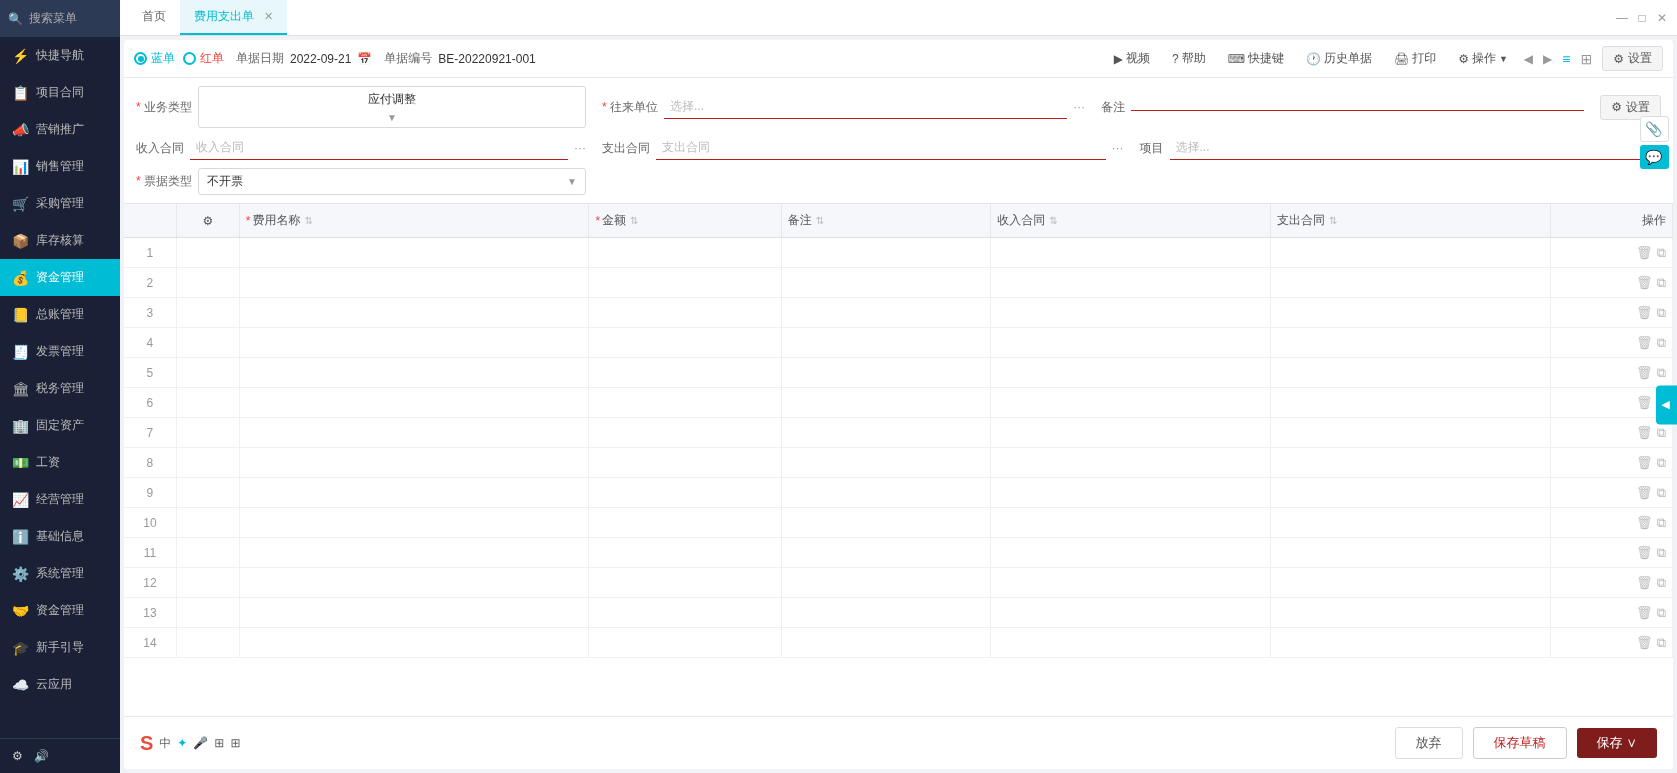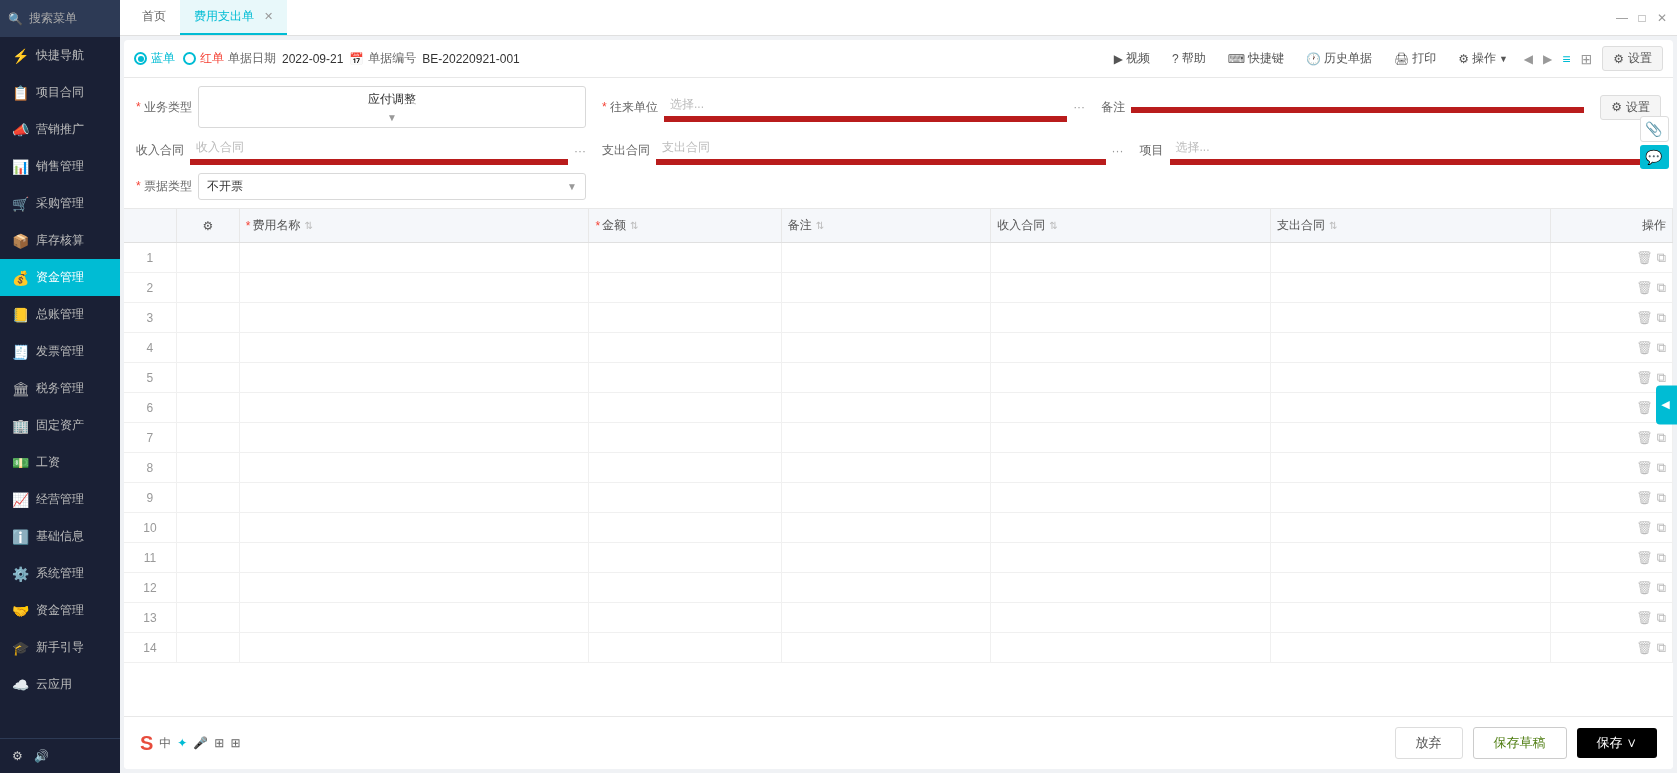--- a/index.html
+++ b/index.html
@@ -101,21 +101,21 @@
       flex-direction: column;
       overflow: hidden;
     }
 
     
     .toolbar {
       display: flex;
       align-items: center;
       padding: 6px 10px;
       border-bottom: 1px solid #e8e8e8;
-      gap: 4px;
+      gap: 12px;
       flex-shrink: 0;
       flex-wrap: wrap;
     }
     .radio-group { display: flex; align-items: center; gap: 8px; }
     .radio-option { display: flex; align-items: center; gap: 4px; cursor: pointer; }
     .radio-btn {
       width: 13px; height: 13px; border-radius: 50%;
       border: 2px solid #00bcd4;
       display: flex; align-items: center; justify-content: center;
     }
@@ -170,21 +170,21 @@
       display: flex;
       align-items: center;
       gap: 6px;
       flex: 1;
     }
     .form-field-label { color: #666; white-space: nowrap; }
     .form-field-label.required::before { content: '* '; color: #f44336; }
     .form-field-input {
       flex: 1;
       border: none;
-      border-bottom: 6px solid #b91c1c;
+      border-bottom: 1px solid #b91c1c;
       padding: 3px 6px;
       color: #333;
       background: transparent;
       outline: none;
       display: flex;
       align-items: flex-start;
       gap: 4px;
     }
     .form-field-input.with-border {
       border: 1px solid #d9d9d9;
@@ -257,22 +257,22 @@
       background: #fff;
     }
     .btn {
       padding: 6px 20px;
       border-radius: 3px;
       cursor: pointer;
       font-size: 13px;
       border: 1px solid #ddd;
     }
     .btn-default { background: #fff; color: #555; }
-    .btn-draft { background: #fff; color: #4d7c0f; border-color: #ccc; }
-    .btn-primary { background: #000000; color: #fff; border: none; }
+    .btn-draft { background: #fff; color: #b91c1c; border-color: #ccc; }
+    .btn-primary { background: #7f1d1d; color: #fff; border: none; }
     .brand-logos {
       margin-right: auto;
       display: flex;
       align-items: center;
       gap: 6px;
       color: #999;
       font-size: 18px;
     }
 
     .window-controls {

